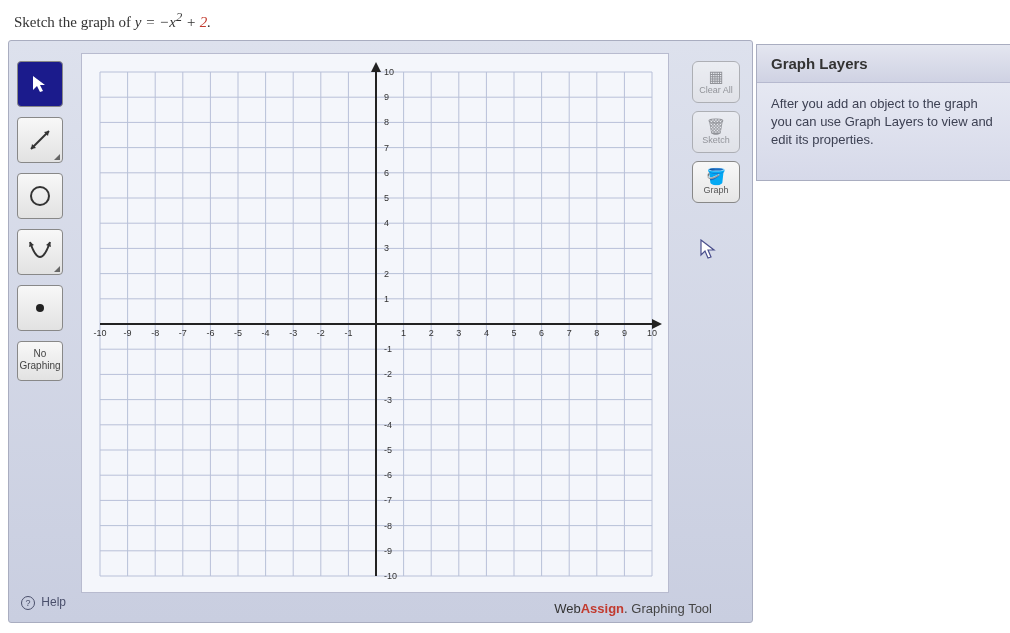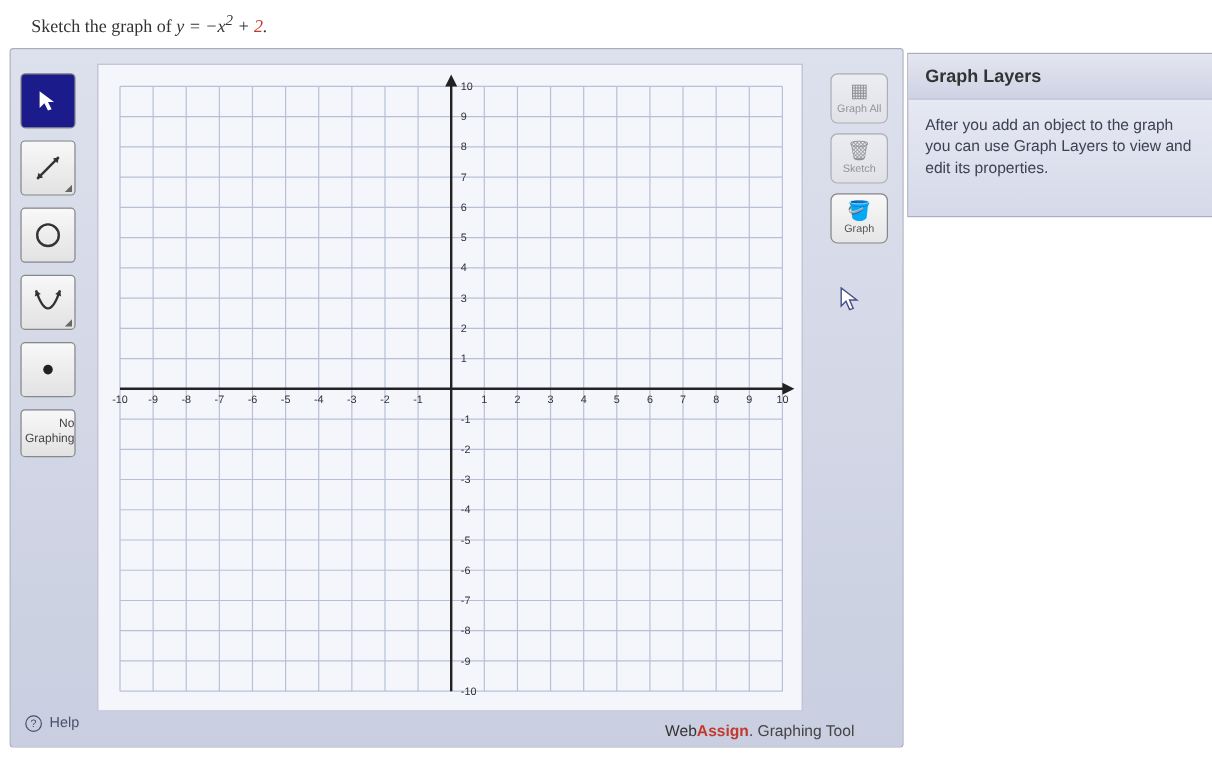--- a/index.html
+++ b/index.html
@@ -6,21 +6,21 @@
   body {
     font-family: Arial, Helvetica, sans-serif;
     background: #ffffff;
     width: 1010px;
     height: 633px;
     overflow: hidden;
     position: relative;
   }
   .question {
     position: absolute;
-    left: 26px;
+    left: 14px;
     top: 10px;
     font-size: 15px;
     color: #333;
     font-family: Georgia, serif;
   }
   .question .eq { font-style: italic; }
   .question .red { color: #c23a2e; }
 
   .tool-panel {
     position: absolute;
@@ -62,21 +62,21 @@
     right: 2px;
     bottom: 2px;
     width: 0; height: 0;
     border-left: 6px solid transparent;
     border-bottom: 6px solid #666;
   }
   .no-sol {
     width: 46px;
     height: 40px;
     font-size: 10px;
-    text-align: right;
+    text-align: center;
     line-height: 1.2;
     color: #444;
     padding-top: 6px;
     border: 1px solid #888;
     border-radius: 4px;
     background: linear-gradient(#f8f8f8, #e2e2e2);
     cursor: pointer;
   }
 
   .help-link {
@@ -316,21 +316,21 @@
         <text x="302" y="96.60000000000002" font-size="9" fill="#333" text-anchor="start">7</text>
         <text x="302" y="71.39999999999998" font-size="9" fill="#333" text-anchor="start">8</text>
         <text x="302" y="46.200000000000045" font-size="9" fill="#333" text-anchor="start">9</text>
         <text x="302" y="21" font-size="9" fill="#333" text-anchor="start">10</text>
       </svg>
   </div>
 
   <div class="right-tools">
     <div class="rt-btn disabled">
       <span class="glyph">▦</span>
-      <span>Graph All</span>
+      <span>Clear All</span>
     </div>
     <div class="rt-btn disabled">
       <span class="glyph">🗑</span>
       <span>Sketch</span>
     </div>
     <div class="rt-btn">
       <span class="glyph">🪣</span>
       <span>Graph</span>
     </div>
   </div>

